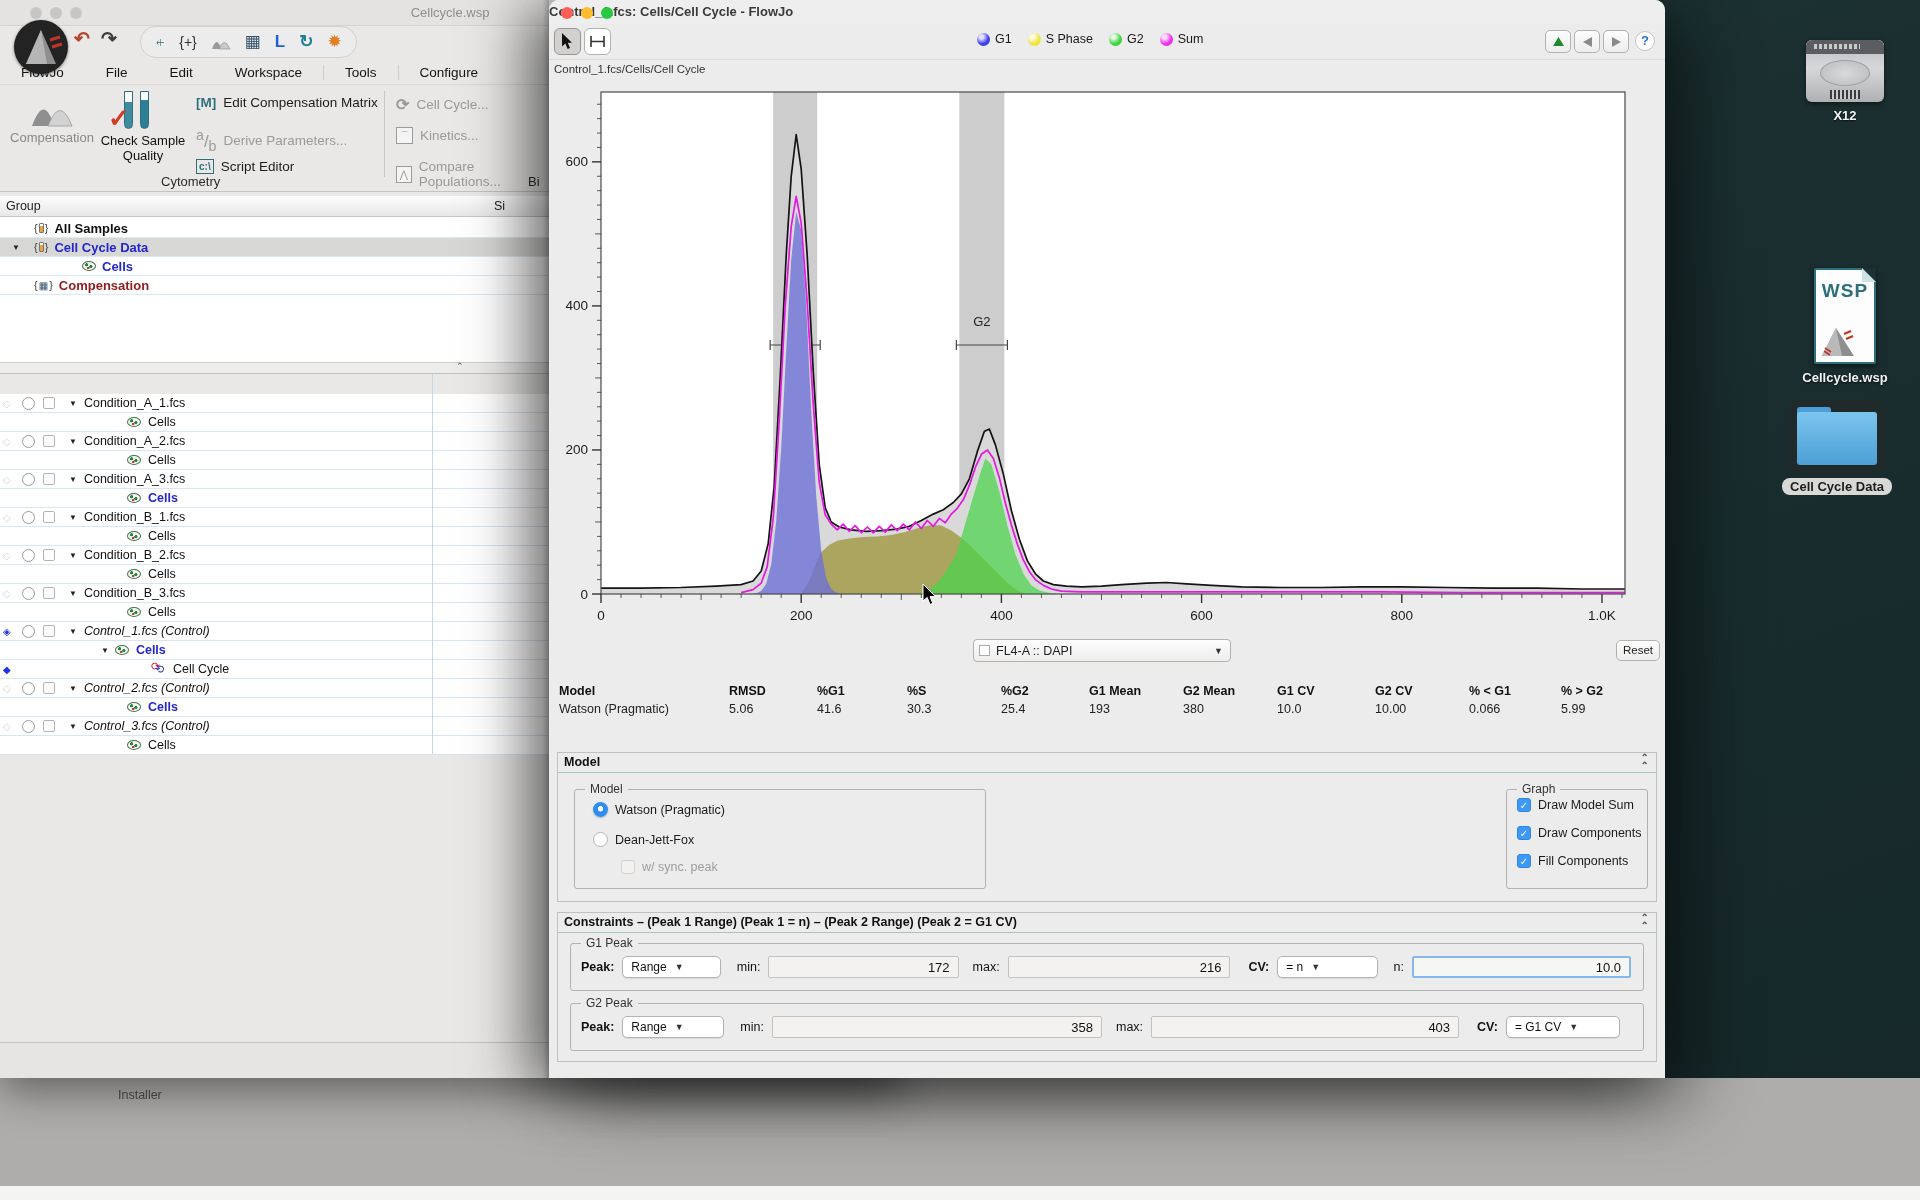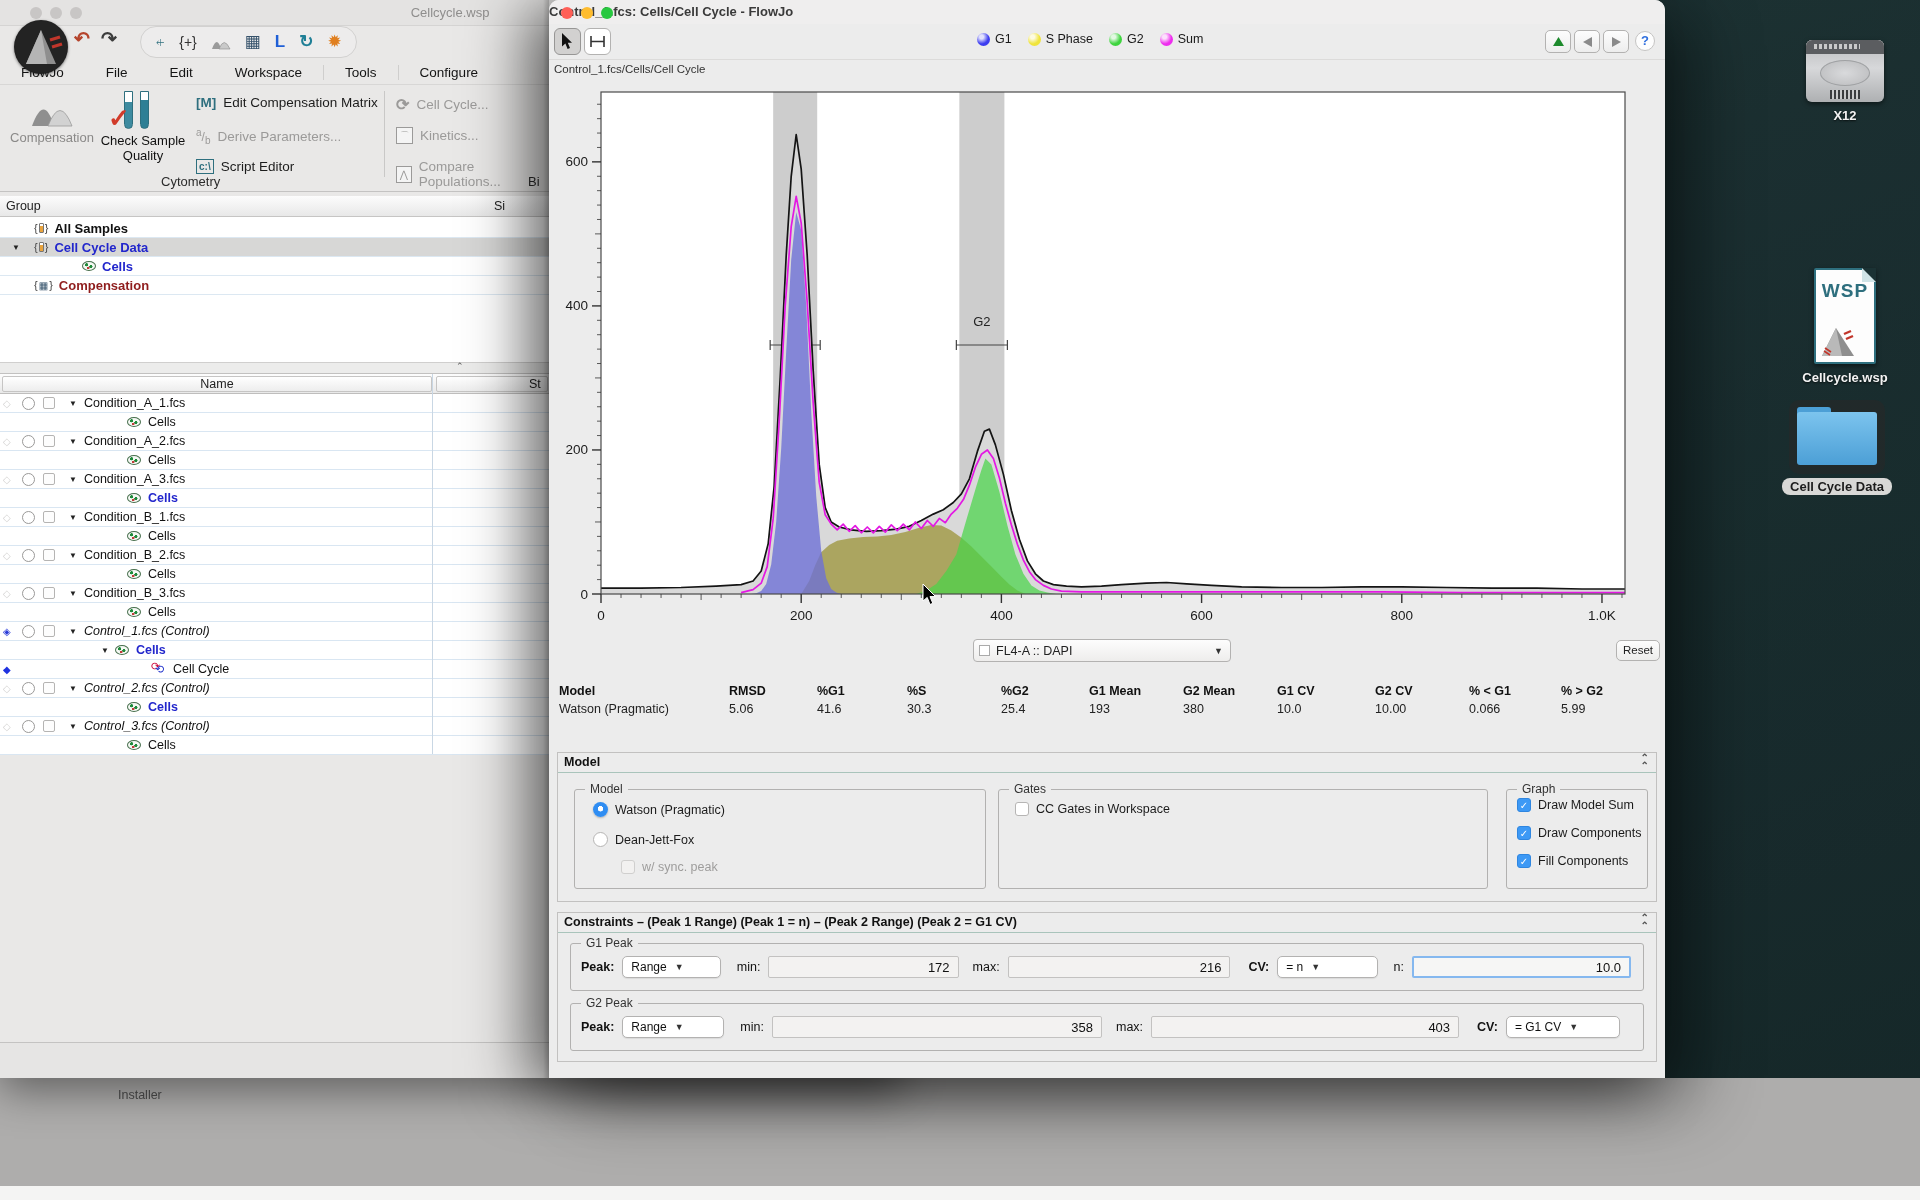--- a/index.html
+++ b/index.html
@@ -322,21 +322,21 @@
         <span style="position:absolute; left:40px; top:2px; width:9px; height:38px; border:1.5px solid #2e6f7e; border-radius:0 0 5px 5px; background:linear-gradient(#fff 22%, #2e7f95 22%);"></span>
         <span style="position:absolute; left:8px; top:14px; color:#d13b2a; font-size:26px; font-weight:bold;">✓</span>
       </div>
       <div style="color:#111; line-height:15px;">Check Sample Quality</div>
     </div>
     <div class="rb-row" style="left:196px; top:10px;">
       <span class="rb-teal">[M]</span>
       <span>Edit Compensation Matrix</span>
     </div>
     <div class="rb-row disabled" style="left:196px; top:42px;">
-      <span style="font-size:12px;"><sup>a</sup>/<sub>b</sub></span>
+      <span style="font-size:17px;"><sup>a</sup>/<sub>b</sub></span>
       <span>Derive Parameters...</span>
     </div>
     <div class="rb-row" style="left:196px; top:74px;">
       <span class="rb-teal" style="border:1.5px solid #2e6f7e; font-size:10px; padding:1px 2px;">c:\</span>
       <span>Script Editor</span>
     </div>
     <div id="ribbon-divider"></div>
     <div class="rb-row disabled" style="left:396px; top:10px;">
       <span style="font-size:16px; color:#9b9a99; font-weight:bold;">⟳</span>
       <span>Cell Cycle...</span>
@@ -384,24 +384,20 @@
             <span class="lbl" style="color:#8f1d1d">Compensation</span>
           </span>
         </div>
       </div>
   </div>
 
   <div id="splitter">
       <span class="caret">⌃</span>
     </div>
 
-  <div id="sample-header">
-    <div class="hdr-cell" style="left:2px; width:430px;">Name</div>
-    <div class="hdr-cell" style="left:436px; width:112px; justify-content:flex-start; padding-left:92px;">St</div>
-  </div>
   <div id="sample-table">
       <div class="smp-row" style="top: 0px;">
         <span class="diamond">◇</span>
         <span class="circle"></span>
         <span class="chk"></span>
         <span class="caret">▼</span>
         <span class="name">Condition_A_1.fcs</span>
       </div>
       <div class="smp-row" style="top: 19px;">
         <span class="diamond" style="color:transparent">◇</span>
@@ -773,27 +769,20 @@
       </div>
       <div class="opt-row" style="left:18px; top:42px;">
         <span class="radio"></span>
         <span>Dean-Jett-Fox</span>
       </div>
       <div class="opt-row disabled" style="left:46px; top:70px;">
         <span class="cb disabled"></span>
         <span>w/ sync. peak</span>
       </div>
     </div>
-    <div class="groupbox" style="left:440px; top:36px; width:490px; height:100px;">
-      <span class="gb-label">Gates</span>
-      <div class="opt-row" style="left:16px; top:12px;">
-        <span class="cb"></span>
-        <span>CC Gates in Workspace</span>
-      </div>
-    </div>
     <div class="groupbox" style="left:948px; top:36px; width:142px; height:100px;">
       <span class="gb-label">Graph</span>
       <div class="opt-row" style="left:10px; top:8px;">
         <span class="cb on">✓</span>
         <span>Draw Model Sum</span>
       </div>
       <div class="opt-row" style="left:10px; top:36px;">
         <span class="cb on">✓</span>
         <span>Draw Components</span>
       </div>

